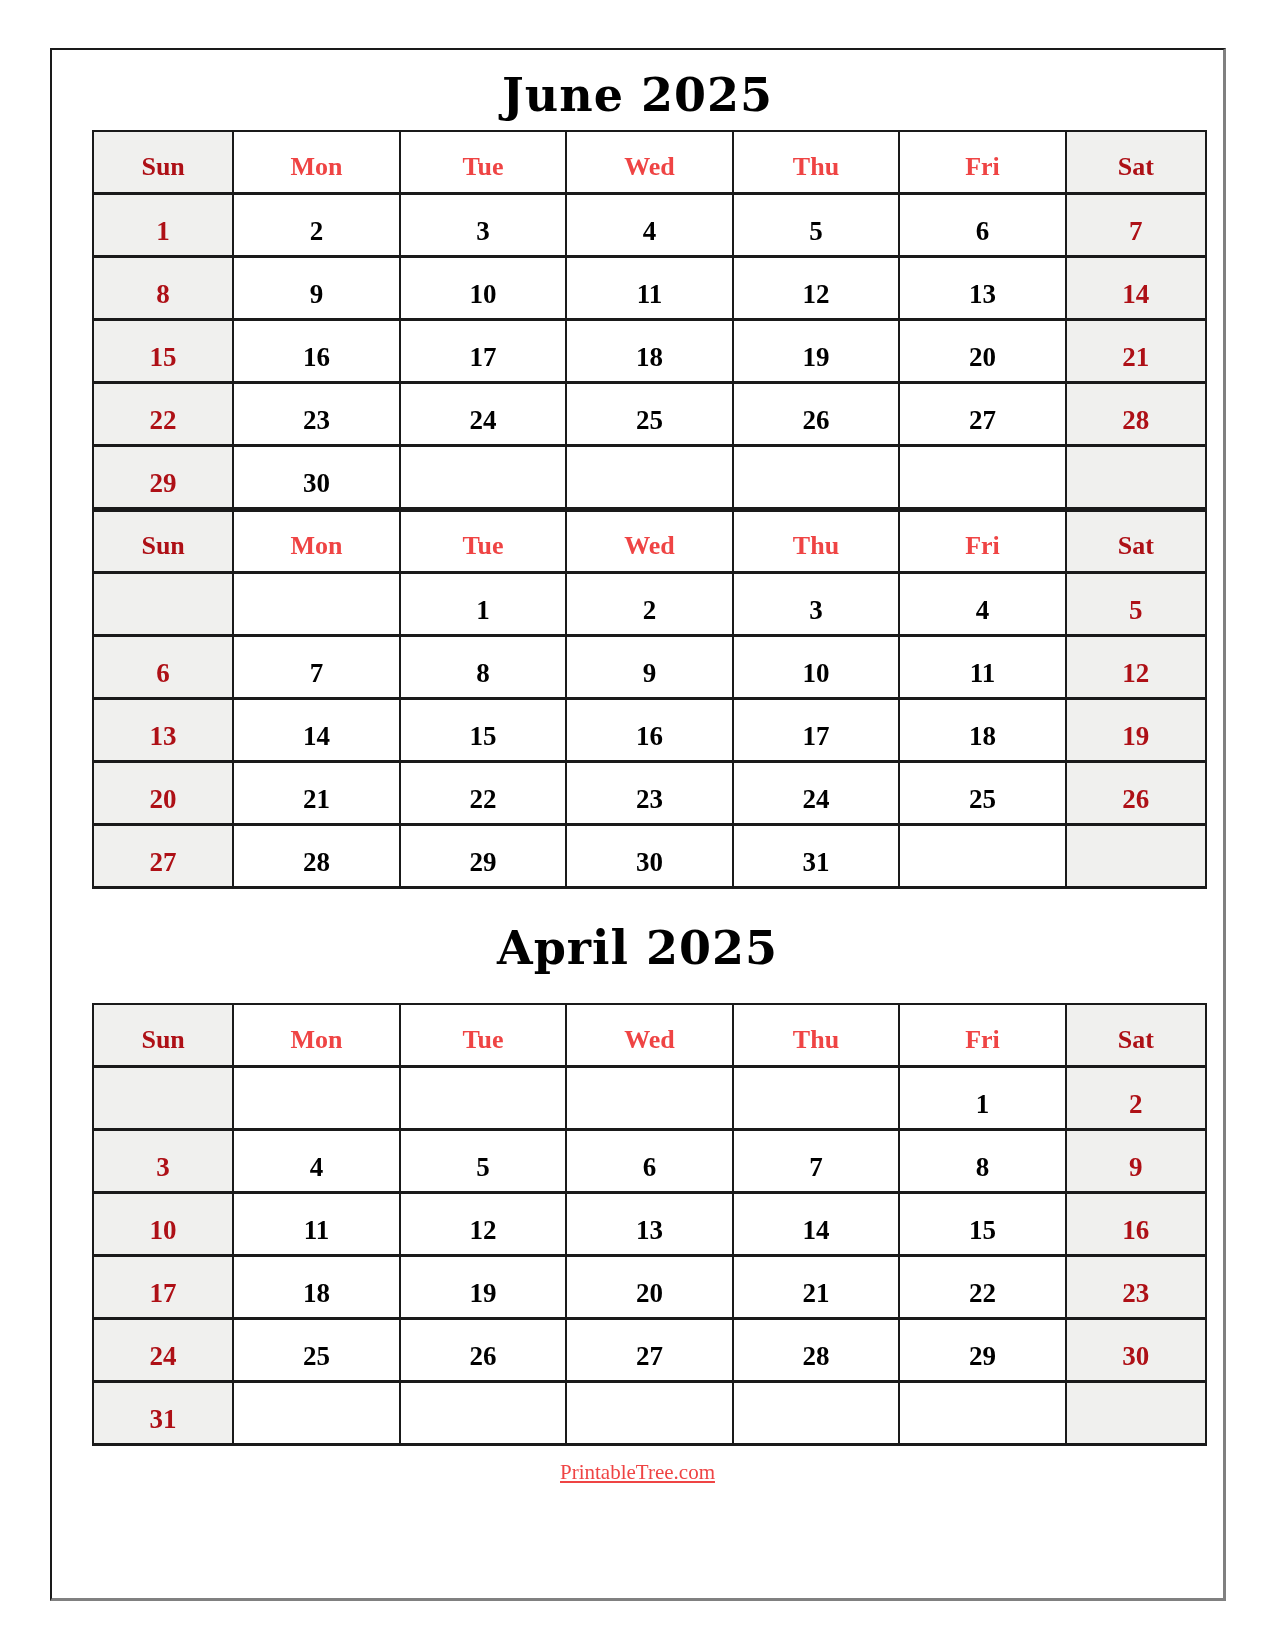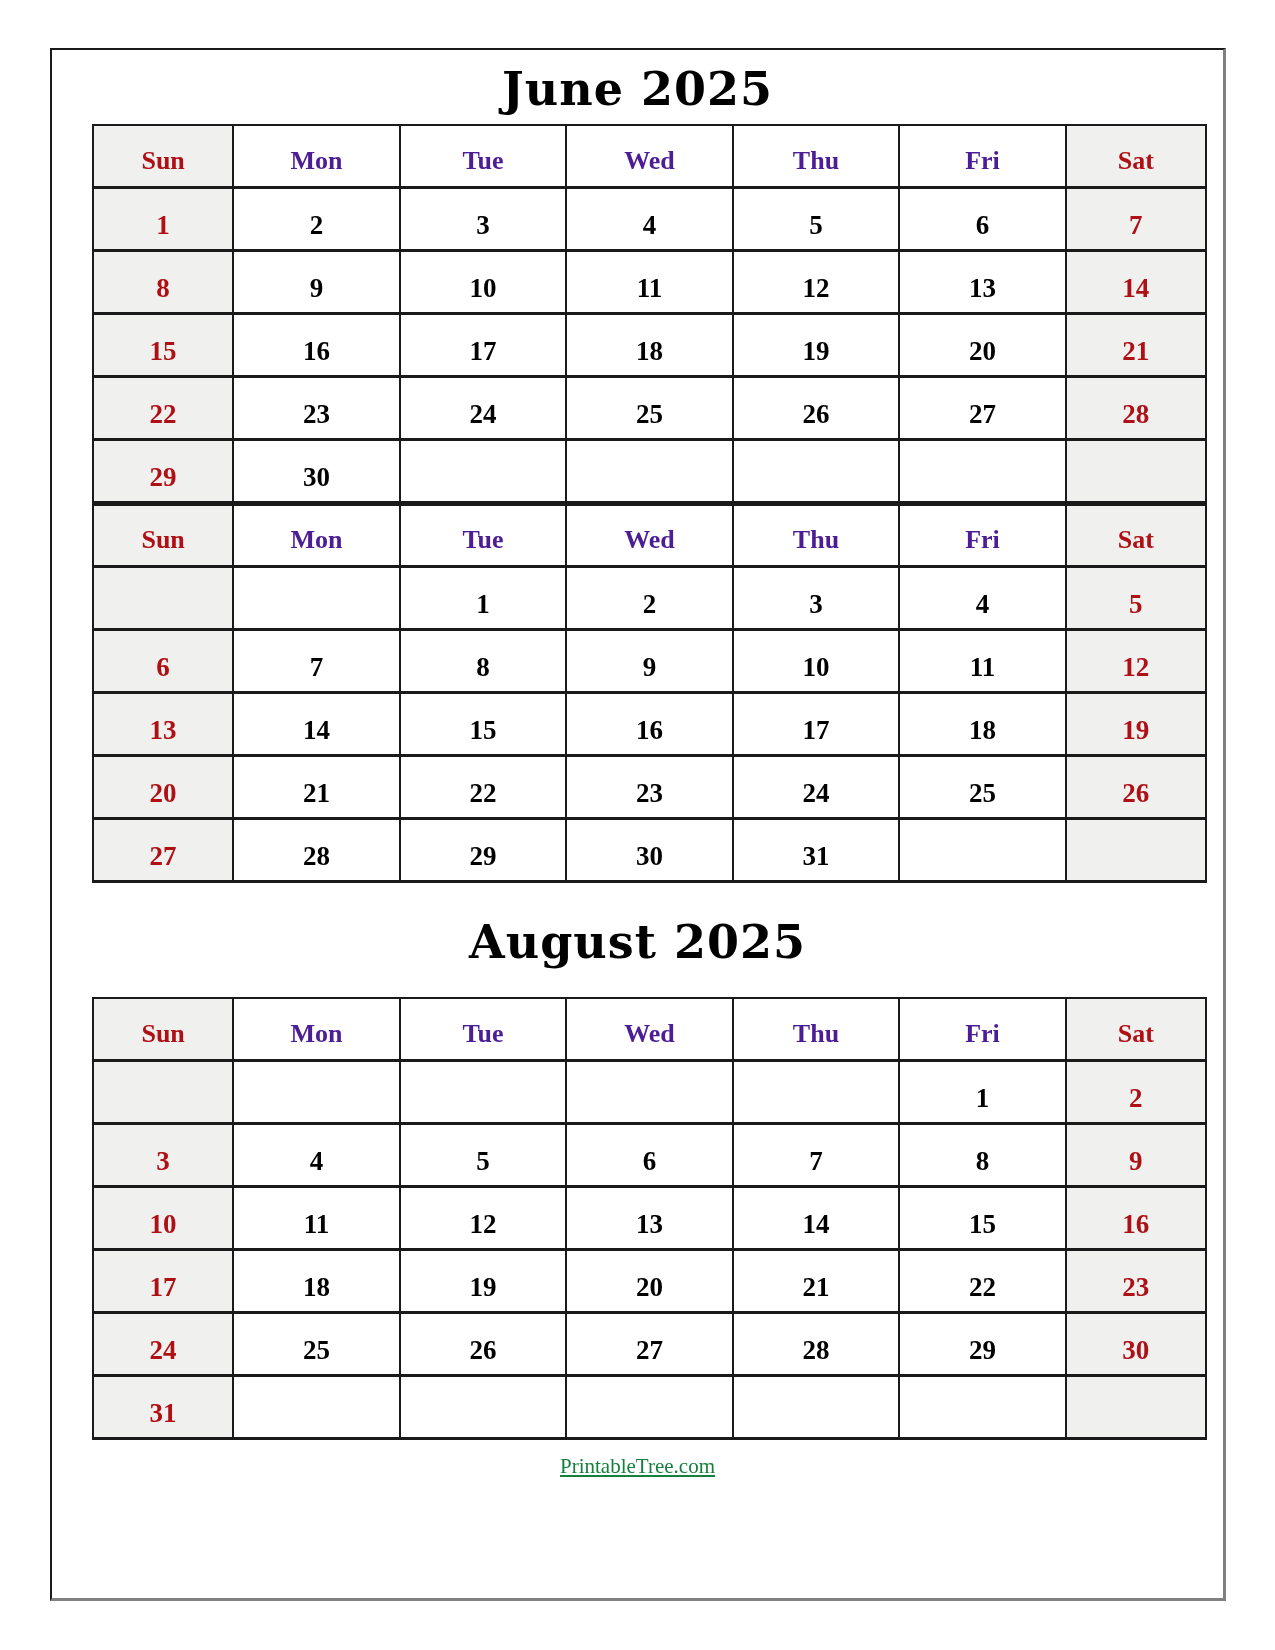--- a/index.html
+++ b/index.html
@@ -31,21 +31,21 @@
     text-align: center;
     font-family: "DejaVu Serif", serif;
     font-weight: 700;
     font-size: 46px;
     line-height: 54px;
     letter-spacing: 1px;
     color: #000000;
     margin: 32px 0 28px 0;
   }
   .month-block:first-child .month-title {
-    margin-top: 12px;
+    margin-top: 18px;
     margin-bottom: 8px;
   }
   table.month-calendar {
     width: 100%;
     border-collapse: collapse;
     table-layout: fixed;
     margin-left: 12px;
   }
   table.month-calendar th,
   table.month-calendar td {
@@ -53,21 +53,21 @@
     text-align: center;
     vertical-align: bottom;
     box-sizing: border-box;
     overflow: hidden;
   }
   table.month-calendar th {
     height: 62px;
     font-family: "Liberation Serif", serif;
     font-weight: 700;
     font-size: 26px;
-    color: #4c1d95;
+    color: #ef4444;
     padding-bottom: 10px;
     border-bottom-width: 3px;
   }
   table.month-calendar td {
     height: 63px;
     font-family: "Liberation Serif", serif;
     font-weight: 700;
     font-size: 27px;
     color: #000000;
     padding-bottom: 8px;
@@ -78,21 +78,21 @@
     background: #f0f0ee;
     color: #ae1016;
   }
   .page-footer {
     text-align: center;
     margin-top: 14px;
     font-family: "Liberation Serif", serif;
     font-size: 21px;
   }
   .page-footer a {
-    color: #15803d;
+    color: #ef4444;
   }
 </style>
 </head>
 <body>
 
 <div class="page-frame">
   <div>
   <div class="month-block">
     <div class="month-title">June 2025</div>
     <table class="month-calendar">
@@ -232,21 +232,21 @@
               <td>30</td>
               <td>31</td>
               <td></td>
               <td class="weekend"></td>
             </tr>
           </tbody>
     </table>
   </div>
 
   <div class="month-block">
-    <div class="month-title">August 2025</div>
+    <div class="month-title">April 2025</div>
     <table class="month-calendar">
       <colgroup>
         <col style="width:12.6%">
         <col style="width:14.96%">
         <col style="width:14.96%">
         <col style="width:14.96%">
         <col style="width:14.96%">
         <col style="width:14.96%">
         <col style="width:12.6%">
       </colgroup>

